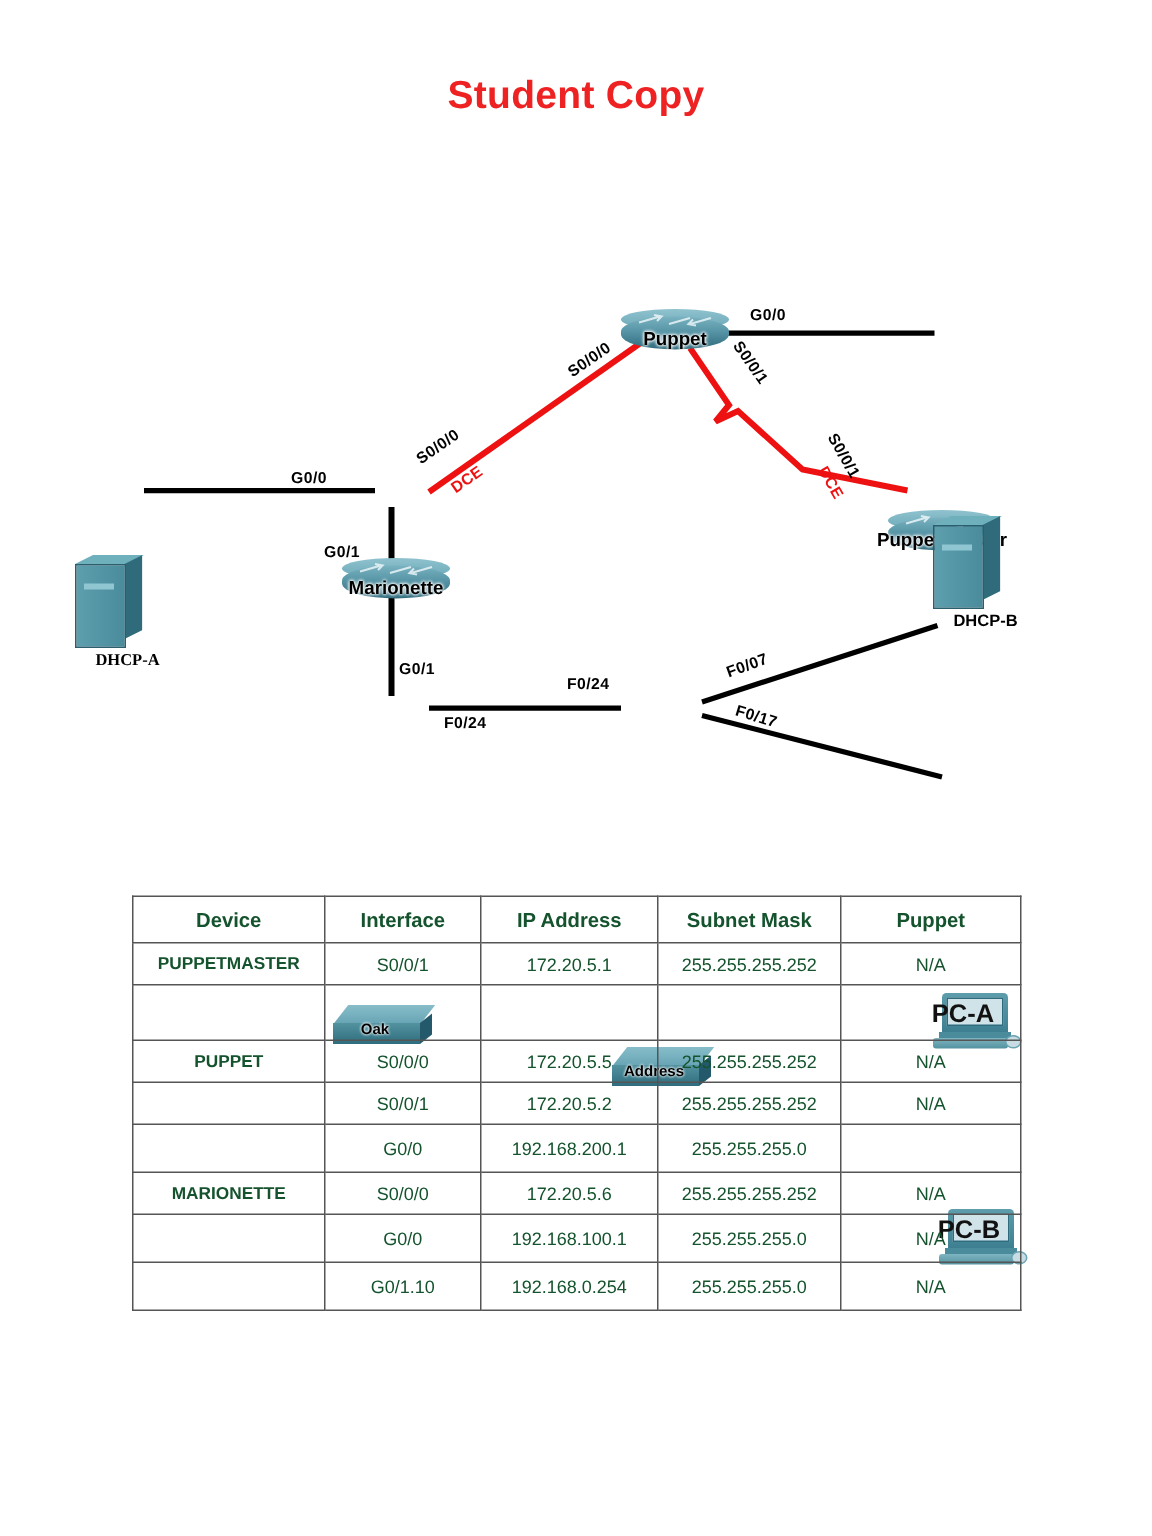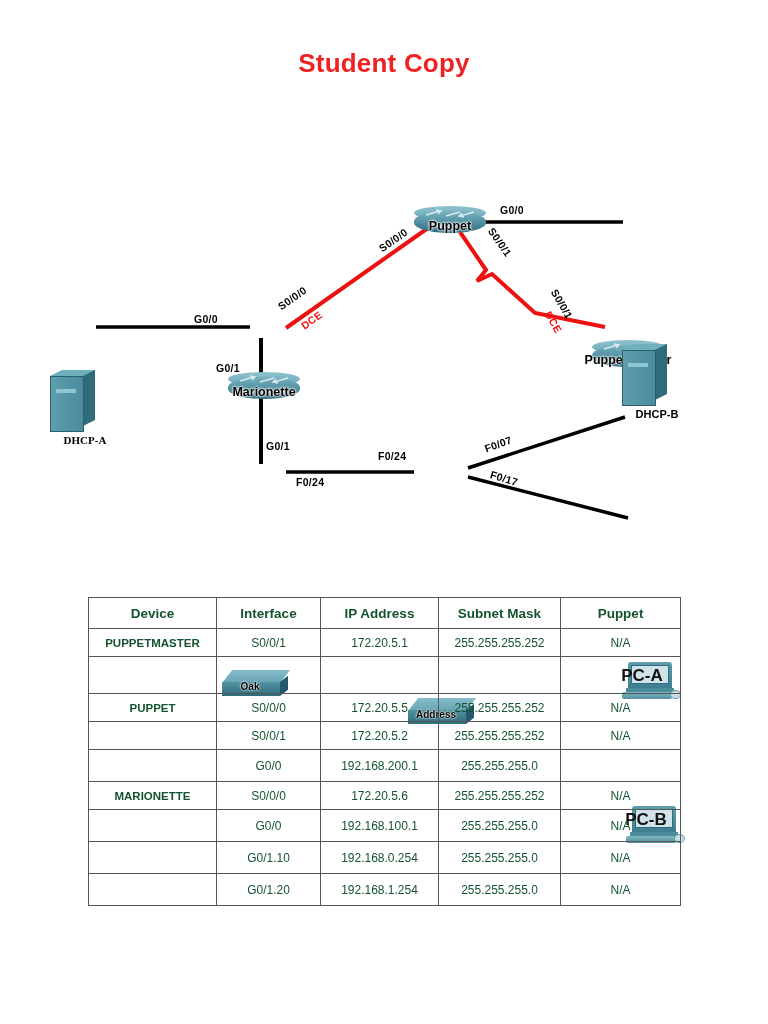--- a/index.html
+++ b/index.html
@@ -364,23 +364,16 @@
         <td>255.255.255.0</td>
         <td>N/A</td>
       </tr>
       <tr class="tall">
         <td class="dev"></td>
         <td>G0/1.10</td>
         <td>192.168.0.254</td>
         <td>255.255.255.0</td>
         <td>N/A</td>
       </tr>
-      <tr class="tall">
-        <td class="dev"></td>
-        <td>G0/1.20</td>
-        <td>192.168.1.254</td>
-        <td>255.255.255.0</td>
-        <td>N/A</td>
-      </tr>
     </tbody>
   </table>
 
 </div>
 
 </body></html>

